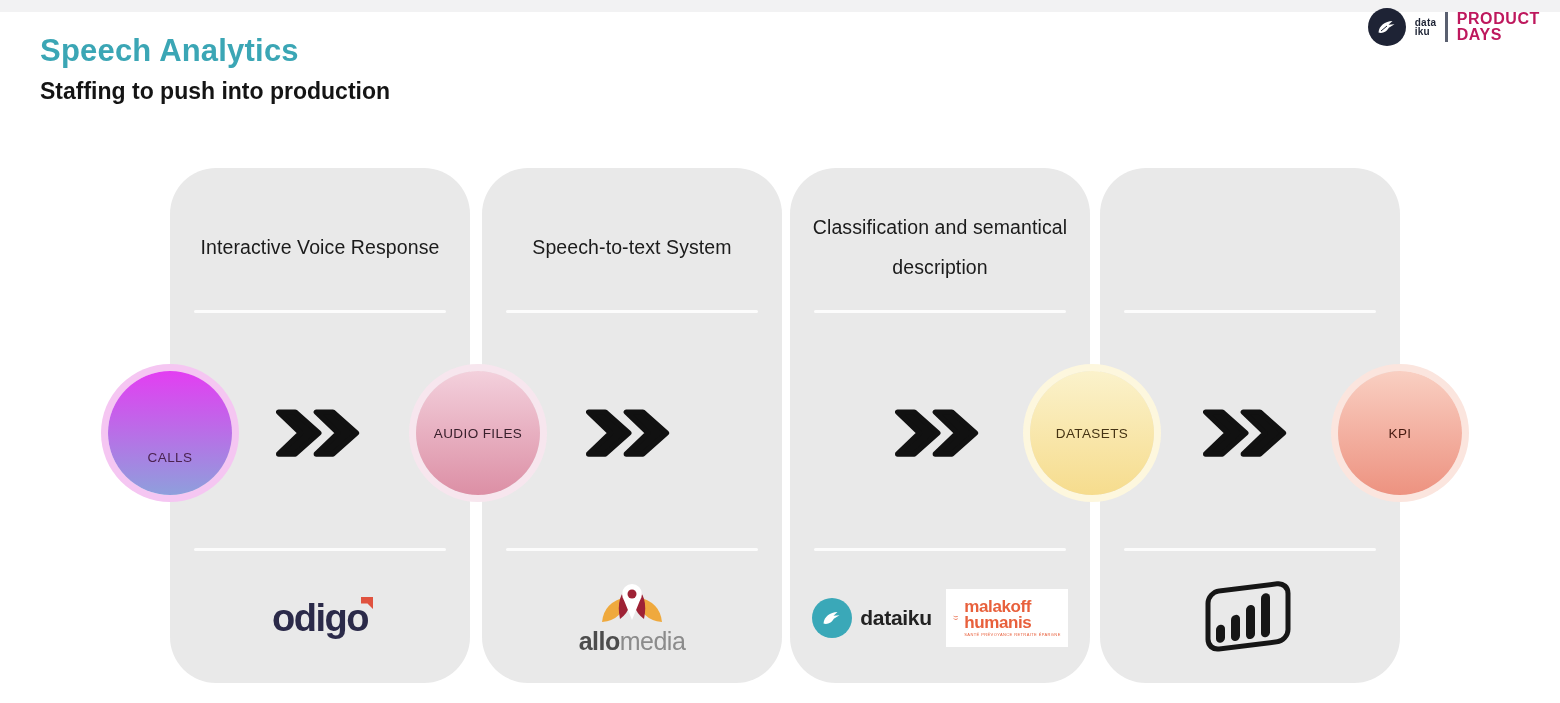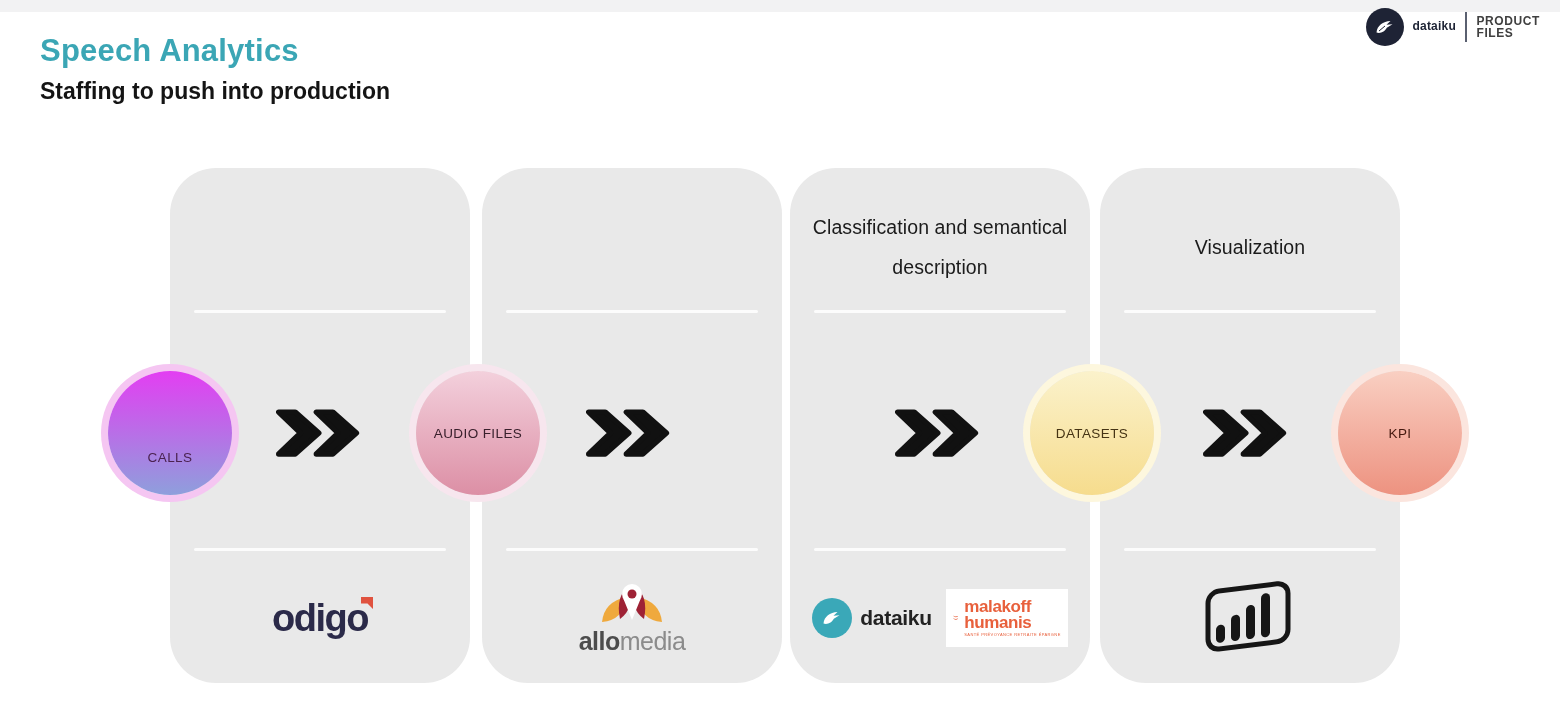--- a/index.html
+++ b/index.html
@@ -8,23 +8,23 @@
   .canvas { position:relative; width:1560px; height:703px; background:#ffffff; overflow:hidden; }
   .top-band { position:absolute; top:0; left:0; width:100%; height:12px; background:#f2f2f3; }
 
   
   .page-title { position:absolute; left:40px; top:33px; font-size:31px; font-weight:700; color:#3ba6b5; letter-spacing:.2px; }
   .page-subtitle { position:absolute; left:40px; top:78px; font-size:23px; font-weight:700; color:#141414; }
 
   
   .brand { position:absolute; top:8px; right:20px; display:flex; align-items:center; gap:9px; }
   .brand-circle { width:38px; height:38px; border-radius:50%; background:#1e2335; display:flex; align-items:center; justify-content:center; }
-  .brand-name { display:flex; flex-direction:row; font-size:12px; font-weight:700; color:#1d2334; line-height:.95; letter-spacing:.2px;text-align:center; }
+  .brand-name { display:flex; flex-direction:column; font-size:10px; font-weight:700; color:#1d2334; line-height:.95; letter-spacing:.2px; }
   .brand-divider { width:2.5px; height:30px; background:#5a6070; }
-  .brand-event { display:flex; flex-direction:column; font-size:12px; font-weight:700; color:#404040; line-height:1.0; letter-spacing:.6px; }
+  .brand-event { display:flex; flex-direction:column; font-size:16px; font-weight:700; color:#be185d; line-height:1.0; letter-spacing:.6px; }
 
   
   .card { position:absolute; top:168px; width:300px; height:515px; background:#e9e9e9; border-radius:46px; }
   .card-1 { left:170px; } .card-2 { left:482px; } .card-3 { left:790px; } .card-4 { left:1100px; }
   .card-title { position:absolute; top:26px; left:2%; width:96%; height:108px; display:flex; align-items:center; justify-content:center; text-align:center; font-size:19.5px; line-height:2.05; color:#1b1b1b; font-weight:500; letter-spacing:.1px; }
   .sep { position:absolute; left:8%; width:84%; height:3px; background:#fcfcfc; border-radius:3px; }
   .sep-top { top:142px; }
   .sep-bottom { top:380px; }
   .card-logo { position:absolute; top:395px; left:0; width:100%; height:110px; display:flex; align-items:center; justify-content:center; gap:14px; }
 
@@ -75,38 +75,40 @@
           <path d="M6,16 L12,11" stroke="#1e2335" stroke-width="1" fill="none"></path>
         </svg>
     </div>
     <div class="brand-name">
       <span>data</span>
       <span>iku</span>
     </div>
     <div class="brand-divider"></div>
     <div class="brand-event">
       <span>PRODUCT</span>
-      <span>FILES</span>
+      <span>DAYS</span>
     </div>
   </div>
 
   <div class="card card-1">
+    <div class="card-title">Interactive Voice Response</div>
     <div class="sep sep-top"></div>
     <div class="sep sep-bottom"></div>
     <div class="card-logo">
       <div class="odigo">
         <span class="odigo-text">odigo</span>
         <svg class="odigo-mark" width="13" height="13" viewBox="0 0 13 13">
             <polygon points="0,0 12,0 12,12 6.5,6.5 0,6.5" fill="#e0523f"></polygon>
           </svg>
       </div>
     </div>
   </div>
 
   <div class="card card-2">
+    <div class="card-title">Speech-to-text System</div>
     <div class="sep sep-top"></div>
     <div class="sep sep-bottom"></div>
     <div class="card-logo">
       <div class="allo-wrap">
         <svg width="64" height="46" viewBox="0 0 64 46">
           <path d="M2,42 Q4,22 26,17 Q24,40 2,42 Z" fill="#efa93d"></path>
           <path d="M62,42 Q60,22 38,17 Q40,40 62,42 Z" fill="#efa93d"></path>
           <path d="M20,39 Q15,16 30,5 Q35,28 20,39 Z" fill="#9e2235"></path>
           <path d="M44,39 Q49,16 34,5 Q29,28 44,39 Z" fill="#9e2235"></path>
           <circle cx="32" cy="14" r="10" fill="#ffffff"></circle>
@@ -141,21 +143,20 @@
         <div class="mk-textcol">
           <span class="mk-word">malakoff</span>
           <span class="mk-word">humanis</span>
           <span class="mk-tagline">SANTÉ PRÉVOYANCE RETRAITE ÉPARGNE</span>
         </div>
       </div>
     </div>
   </div>
 
   <div class="card card-4">
-    <div class="card-title">Visualization</div>
     <div class="sep sep-top"></div>
     <div class="sep sep-bottom"></div>
     <div class="card-logo">
       <svg width="116" height="100" viewBox="0 0 116 100">
         <g transform="translate(2,16) skewY(-7)">
           <rect x="14" y="10" width="80" height="58" rx="11" fill="none" stroke="#161616" stroke-width="5"></rect>
           <rect x="22" y="44" width="9" height="18" rx="4.5" fill="#161616"></rect>
           <rect x="37" y="36" width="9" height="26" rx="4.5" fill="#161616"></rect>
           <rect x="52" y="28" width="9" height="34" rx="4.5" fill="#161616"></rect>
           <rect x="67" y="18" width="9" height="44" rx="4.5" fill="#161616"></rect>

